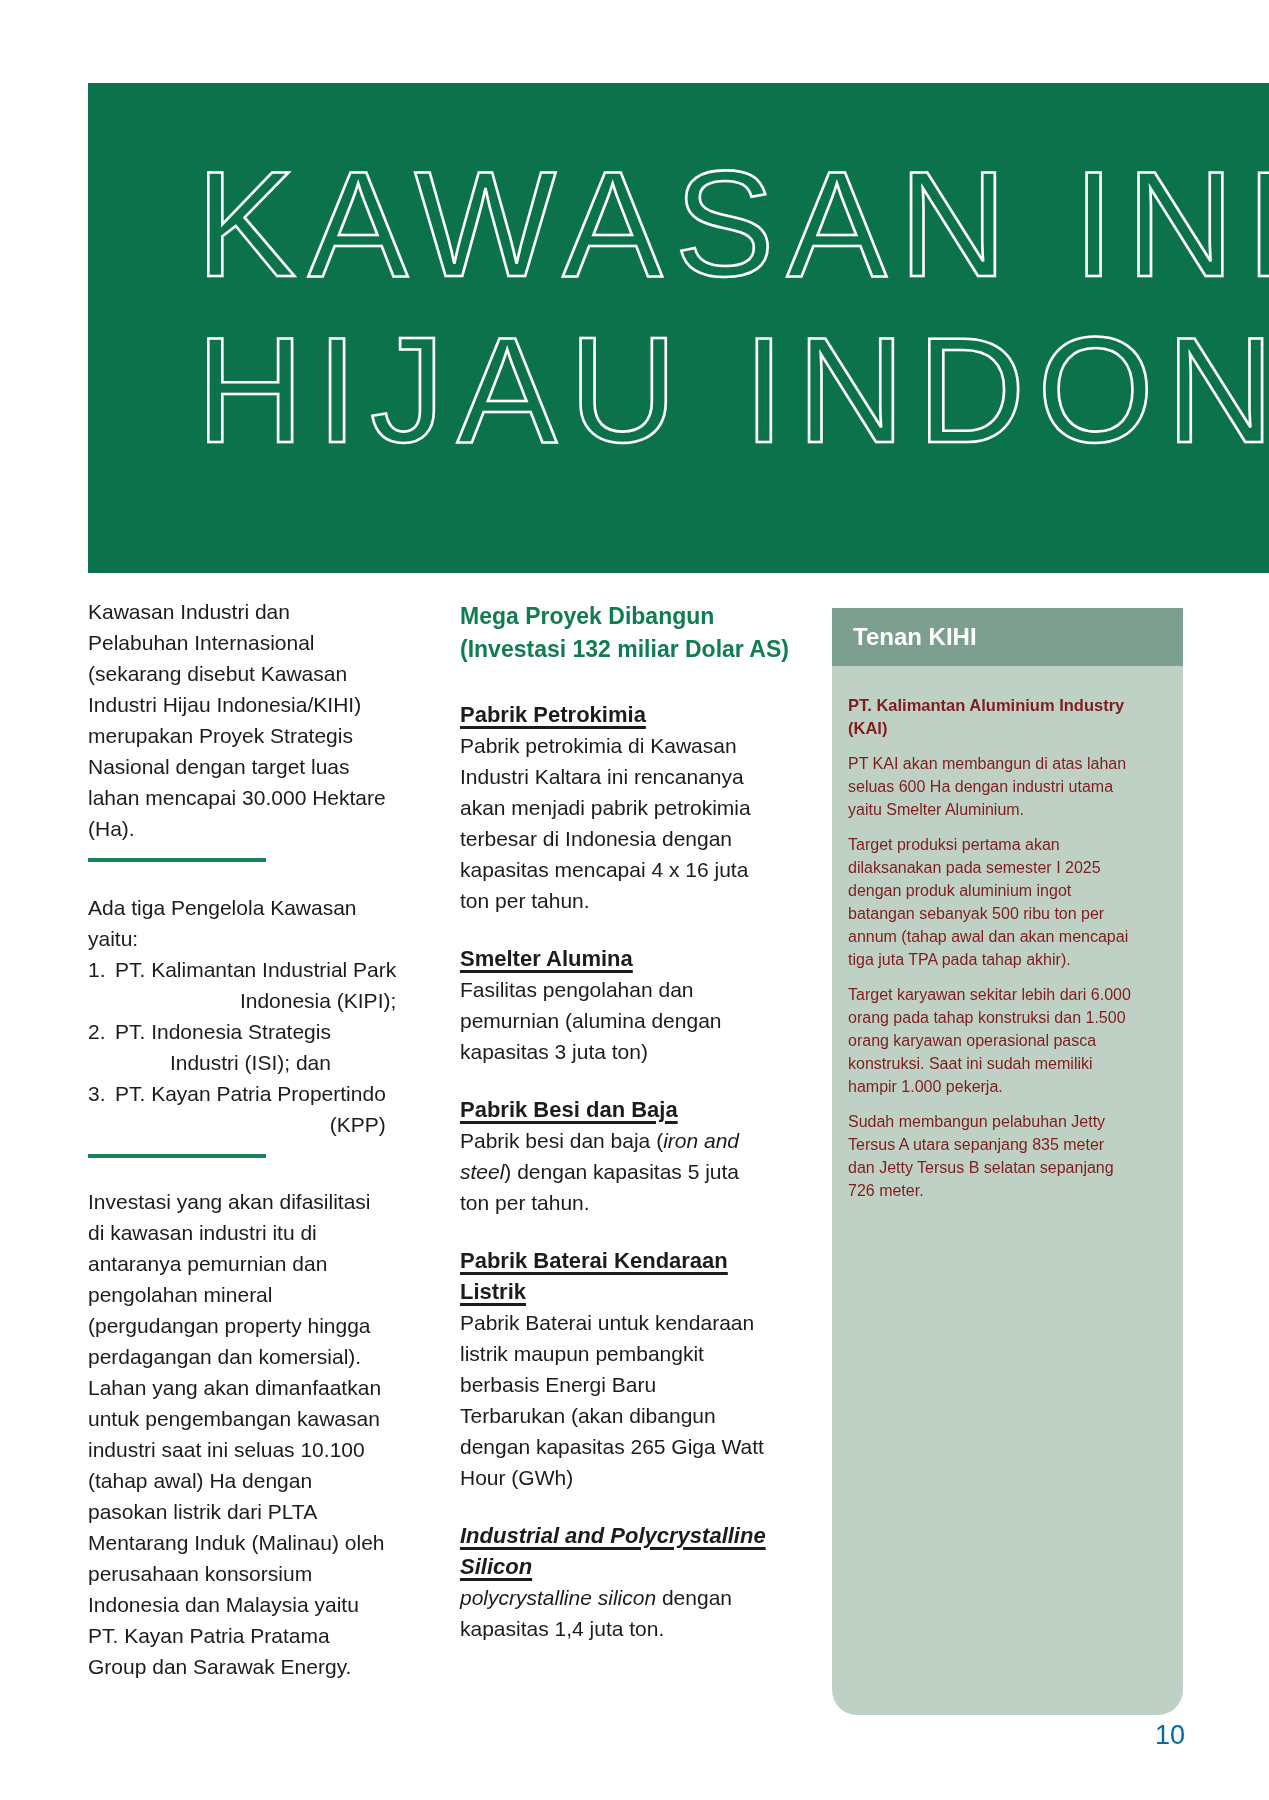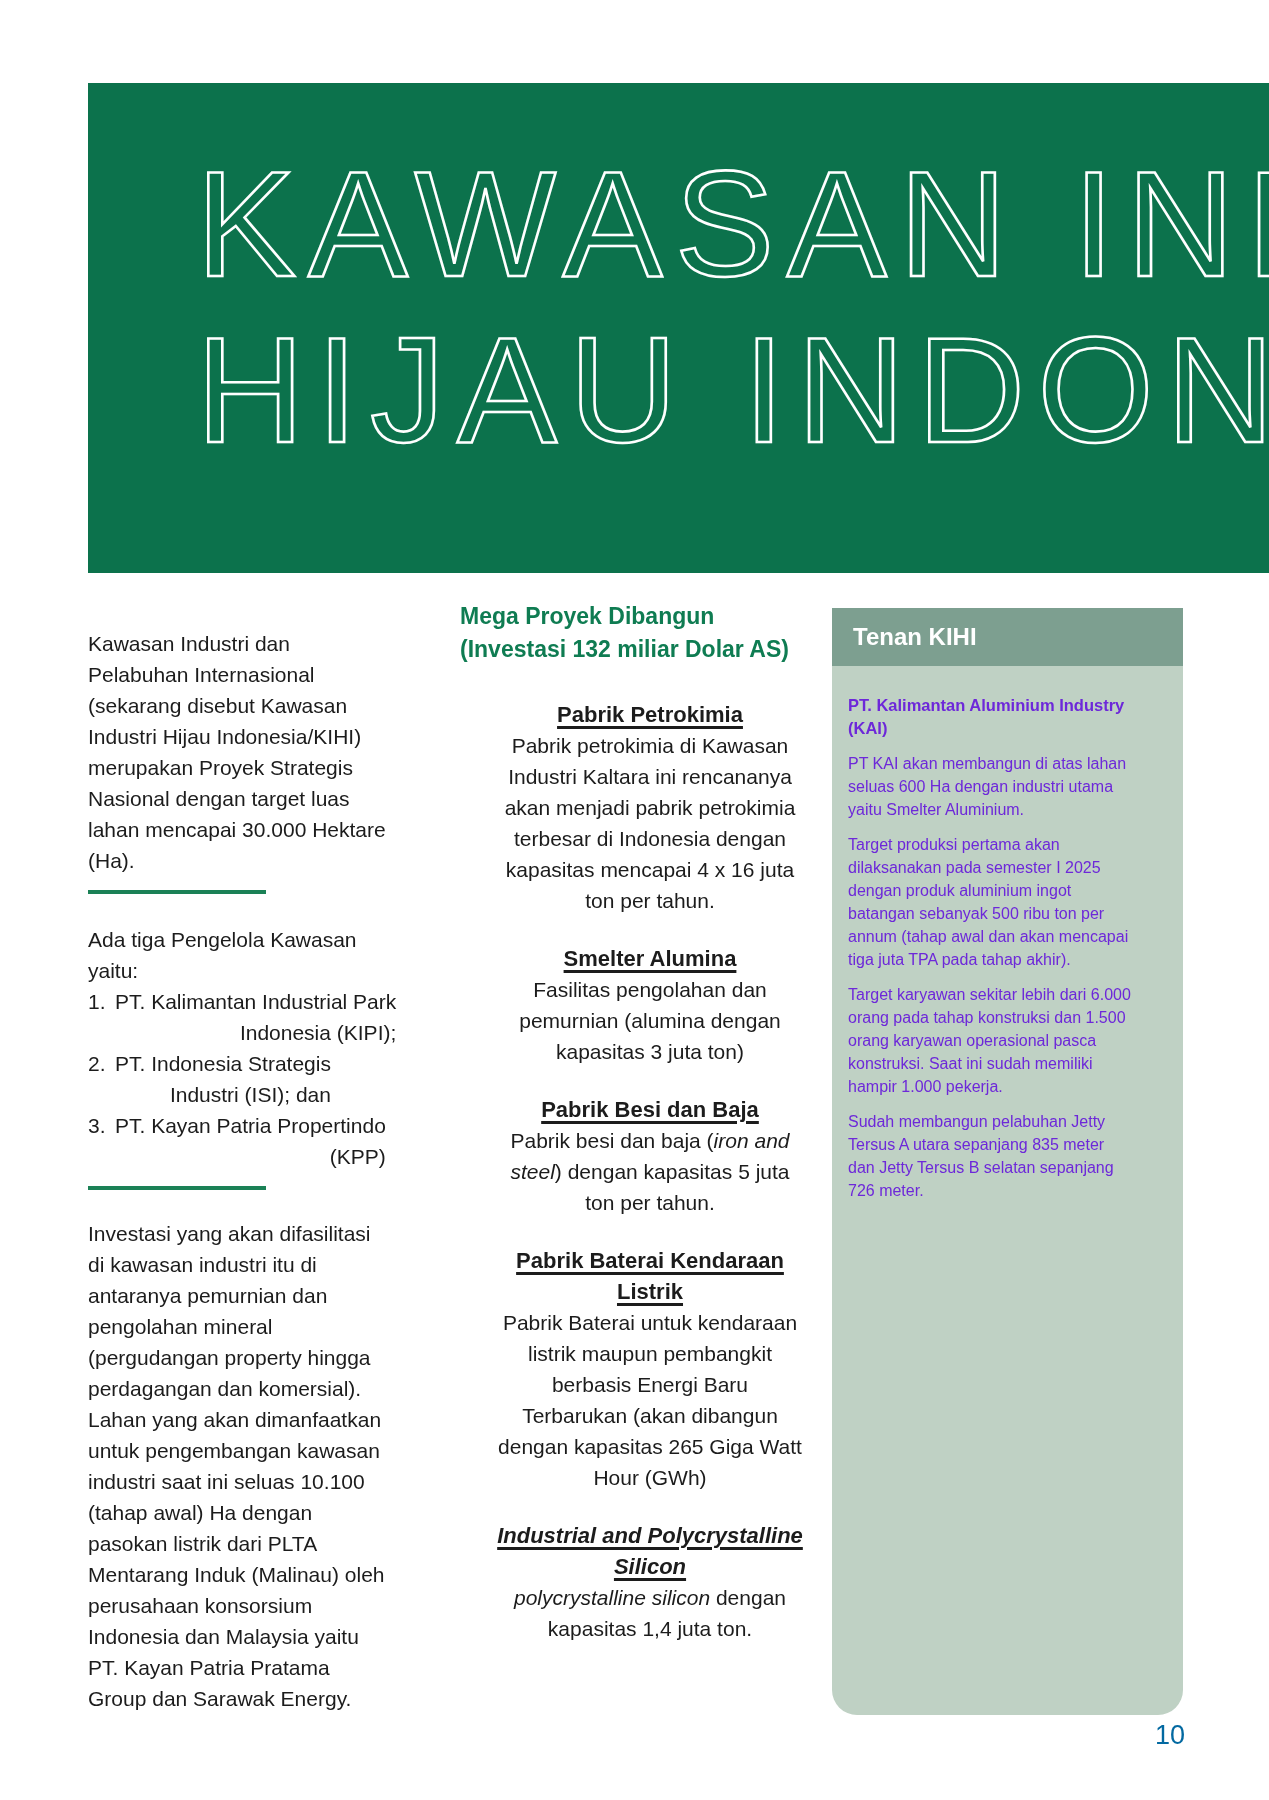--- a/index.html
+++ b/index.html
@@ -14,50 +14,50 @@
     overflow:hidden;padding:58px 0 0 108px;box-sizing:border-box;
   }
   .headline-line{
     white-space:nowrap;font-size:150px;line-height:166px;letter-spacing:12px;
     color:#ffffff;font-weight:400;
   }
   @supports (-webkit-text-stroke: 1px white){
     .headline-line{color:transparent;-webkit-text-stroke:2.6px #ffffff;}
   }
   
-  .col-left{position:absolute;left:88px;top:628px;width:390px;font-size:21px;line-height:31px;}
+  .col-left{position:absolute;left:88px;top:596px;width:390px;font-size:21px;line-height:31px;}
   .col-left p{margin:0;white-space:pre-line;}
   .rule{height:4px;background:var(--rule-green,#1B8156);width:178px;border:none;margin:0;}
   .rule-1{margin:14px 0 30px 0;}
   .rule-2{margin:14px 0 28px 0;}
   .p1{margin-top:12px;}
   .mgr-list{margin:0;}
   .mgr{display:flex;}
   .mgr-num{width:27px;flex:none;}
   .mgr-text{white-space:pre-line;text-align:right;}
   
   .col-mid{position:absolute;left:460px;top:600px;width:380px;}
   .mid-heading{color:var(--heading-green,#0F7C52);font-weight:bold;font-size:23px;line-height:33px;white-space:nowrap;}
-  .section{margin-top:27px;text-align:center;}
+  .section{margin-top:27px;}
   .section-1{margin-top:33px;}
   .section-title{
     font-weight:bold;font-size:22px;line-height:31px;white-space:pre-line;
     text-decoration:underline;text-decoration-thickness:2.5px;text-underline-offset:4px;
   }
   .title-italic{font-style:italic;}
   .section-body{font-size:21px;line-height:31px;white-space:pre-line;}
   .it{font-style:italic;}
   
   .sidebar{position:absolute;left:832px;top:608px;width:351px;height:1107px;background:var(--sidebar-body-bg,#BFD1C4);border-radius:25px;}
   .sidebar-header{
     height:58px;background:var(--sidebar-header-bg,#7D9F90);color:#ffffff;
     font-size:24px;font-weight:bold;display:flex;align-items:center;
     padding-left:21px;box-sizing:border-box;
   }
-  .sidebar-body{padding:28px 15px 0 16px;font-size:16px;line-height:23px;color:#6d28d9;}
+  .sidebar-body{padding:28px 15px 0 16px;font-size:16px;line-height:23px;color:#7f1d1d;}
   .sidebar-subhead{font-weight:bold;font-size:16.5px;margin:0 0 12px 0;white-space:pre-line;}
   .sidebar-p{margin:0 0 12px 0;white-space:pre-line;}
   
   .page-number{position:absolute;left:1140px;top:1720px;width:45px;text-align:right;font-size:27px;color:#0369a1;}
 </style>
 </head>
 <body>
 
 <div class="page">
 

